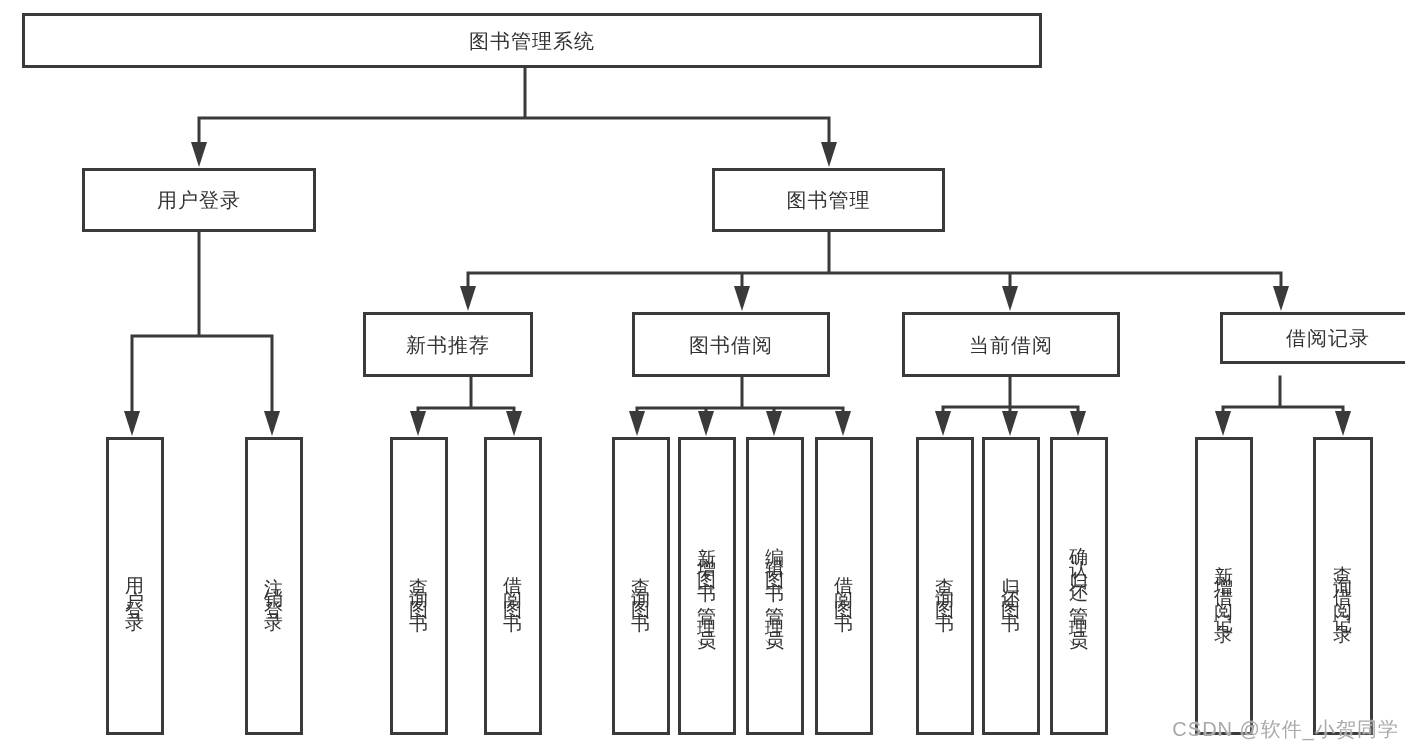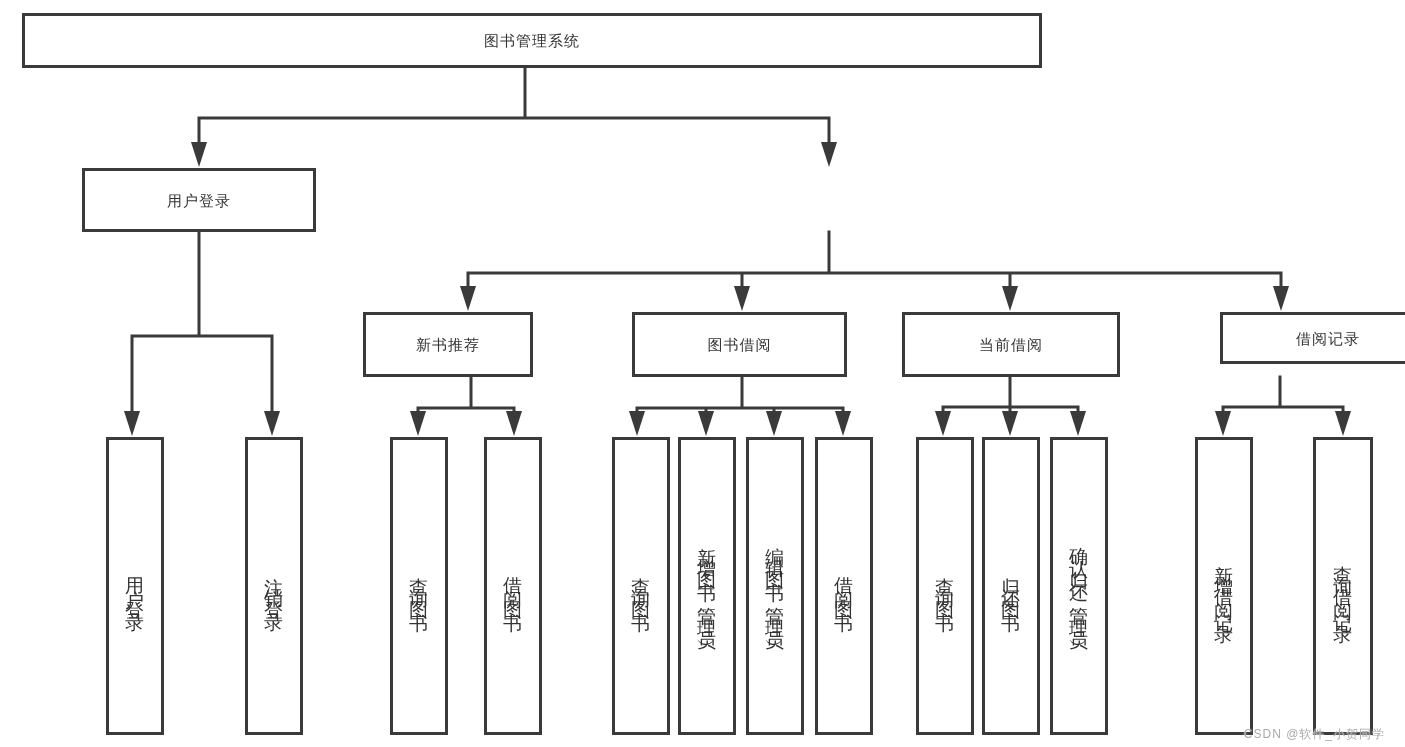--- a/index.html
+++ b/index.html
@@ -14,30 +14,30 @@
     font-family:"Liberation Sans","DejaVu Sans",sans-serif;
     color:var(--text);
   }
   .wires { position:absolute; left:0; top:0; }
   .wires path { stroke:var(--line); stroke-width:3; fill:none; stroke-linecap:square; }
   .wires polygon { fill:var(--line); }
   .node {
     position:absolute; background:var(--box-bg);
     border:3px solid var(--line);
     display:flex; align-items:center; justify-content:center;
-    font-size:15px; line-height:1; letter-spacing:1px;
+    font-size:20px; line-height:1; letter-spacing:1px;
     white-space:nowrap; z-index:1;
   }
   .node.v {
     writing-mode:vertical-rl;
     font-size:19px; letter-spacing:12px; line-height:1;
   }
   .watermark {
-    position:absolute; right:20px; bottom:4px; z-index:2;
-    font-size:12px; letter-spacing:1px;
+    position:absolute; right:6px; bottom:4px; z-index:2;
+    font-size:20px; letter-spacing:1px;
     color:var(--watermark);
     text-shadow:0 0 2px #ffffff;
   }
 </style>
 </head>
 <body>
 
 <div class="canvas">
 
   <svg class="wires" width="1405" height="747" viewBox="0 0 1405 747">
@@ -75,23 +75,24 @@
       <polygon points="1002,411 1018,411 1010,436"></polygon>
       <polygon points="1070,411 1086,411 1078,436"></polygon>
       <polygon points="1215,411 1231,411 1223,436"></polygon>
       <polygon points="1335,411 1351,411 1343,436"></polygon>
     </g>
   </svg>
 
   <div class="node" style="left:22px;top:13px;width:1020px;height:55px">图书管理系统</div>
 
   <div class="node" style="left:82px;top:168px;width:234px;height:64px">用户登录</div>
+  <div class="node" style="left:712px;top:168px;width:233px;height:64px">图书管理</div>
 
   <div class="node" style="left:363px;top:312px;width:170px;height:65px">新书推荐</div>
-  <div class="node" style="left:632px;top:312px;width:215px;height:65px">图书借阅</div>
+  <div class="node" style="left:632px;top:312px;width:198px;height:65px">图书借阅</div>
   <div class="node" style="left:902px;top:312px;width:218px;height:65px">当前借阅</div>
   <div class="node" style="left:1220px;top:312px;width:216px;height:52px">借阅记录</div>
 
   <div class="node v" style="left:106px;top:437px;width:58px;height:298px">用户登录</div>
   <div class="node v" style="left:245px;top:437px;width:58px;height:298px">注销登录</div>
 
   <div class="node v" style="left:390px;top:437px;width:58px;height:298px">查询图书</div>
   <div class="node v" style="left:484px;top:437px;width:58px;height:298px">借阅图书</div>
 
   <div class="node v" style="left:612px;top:437px;width:58px;height:298px">查询图书</div>

